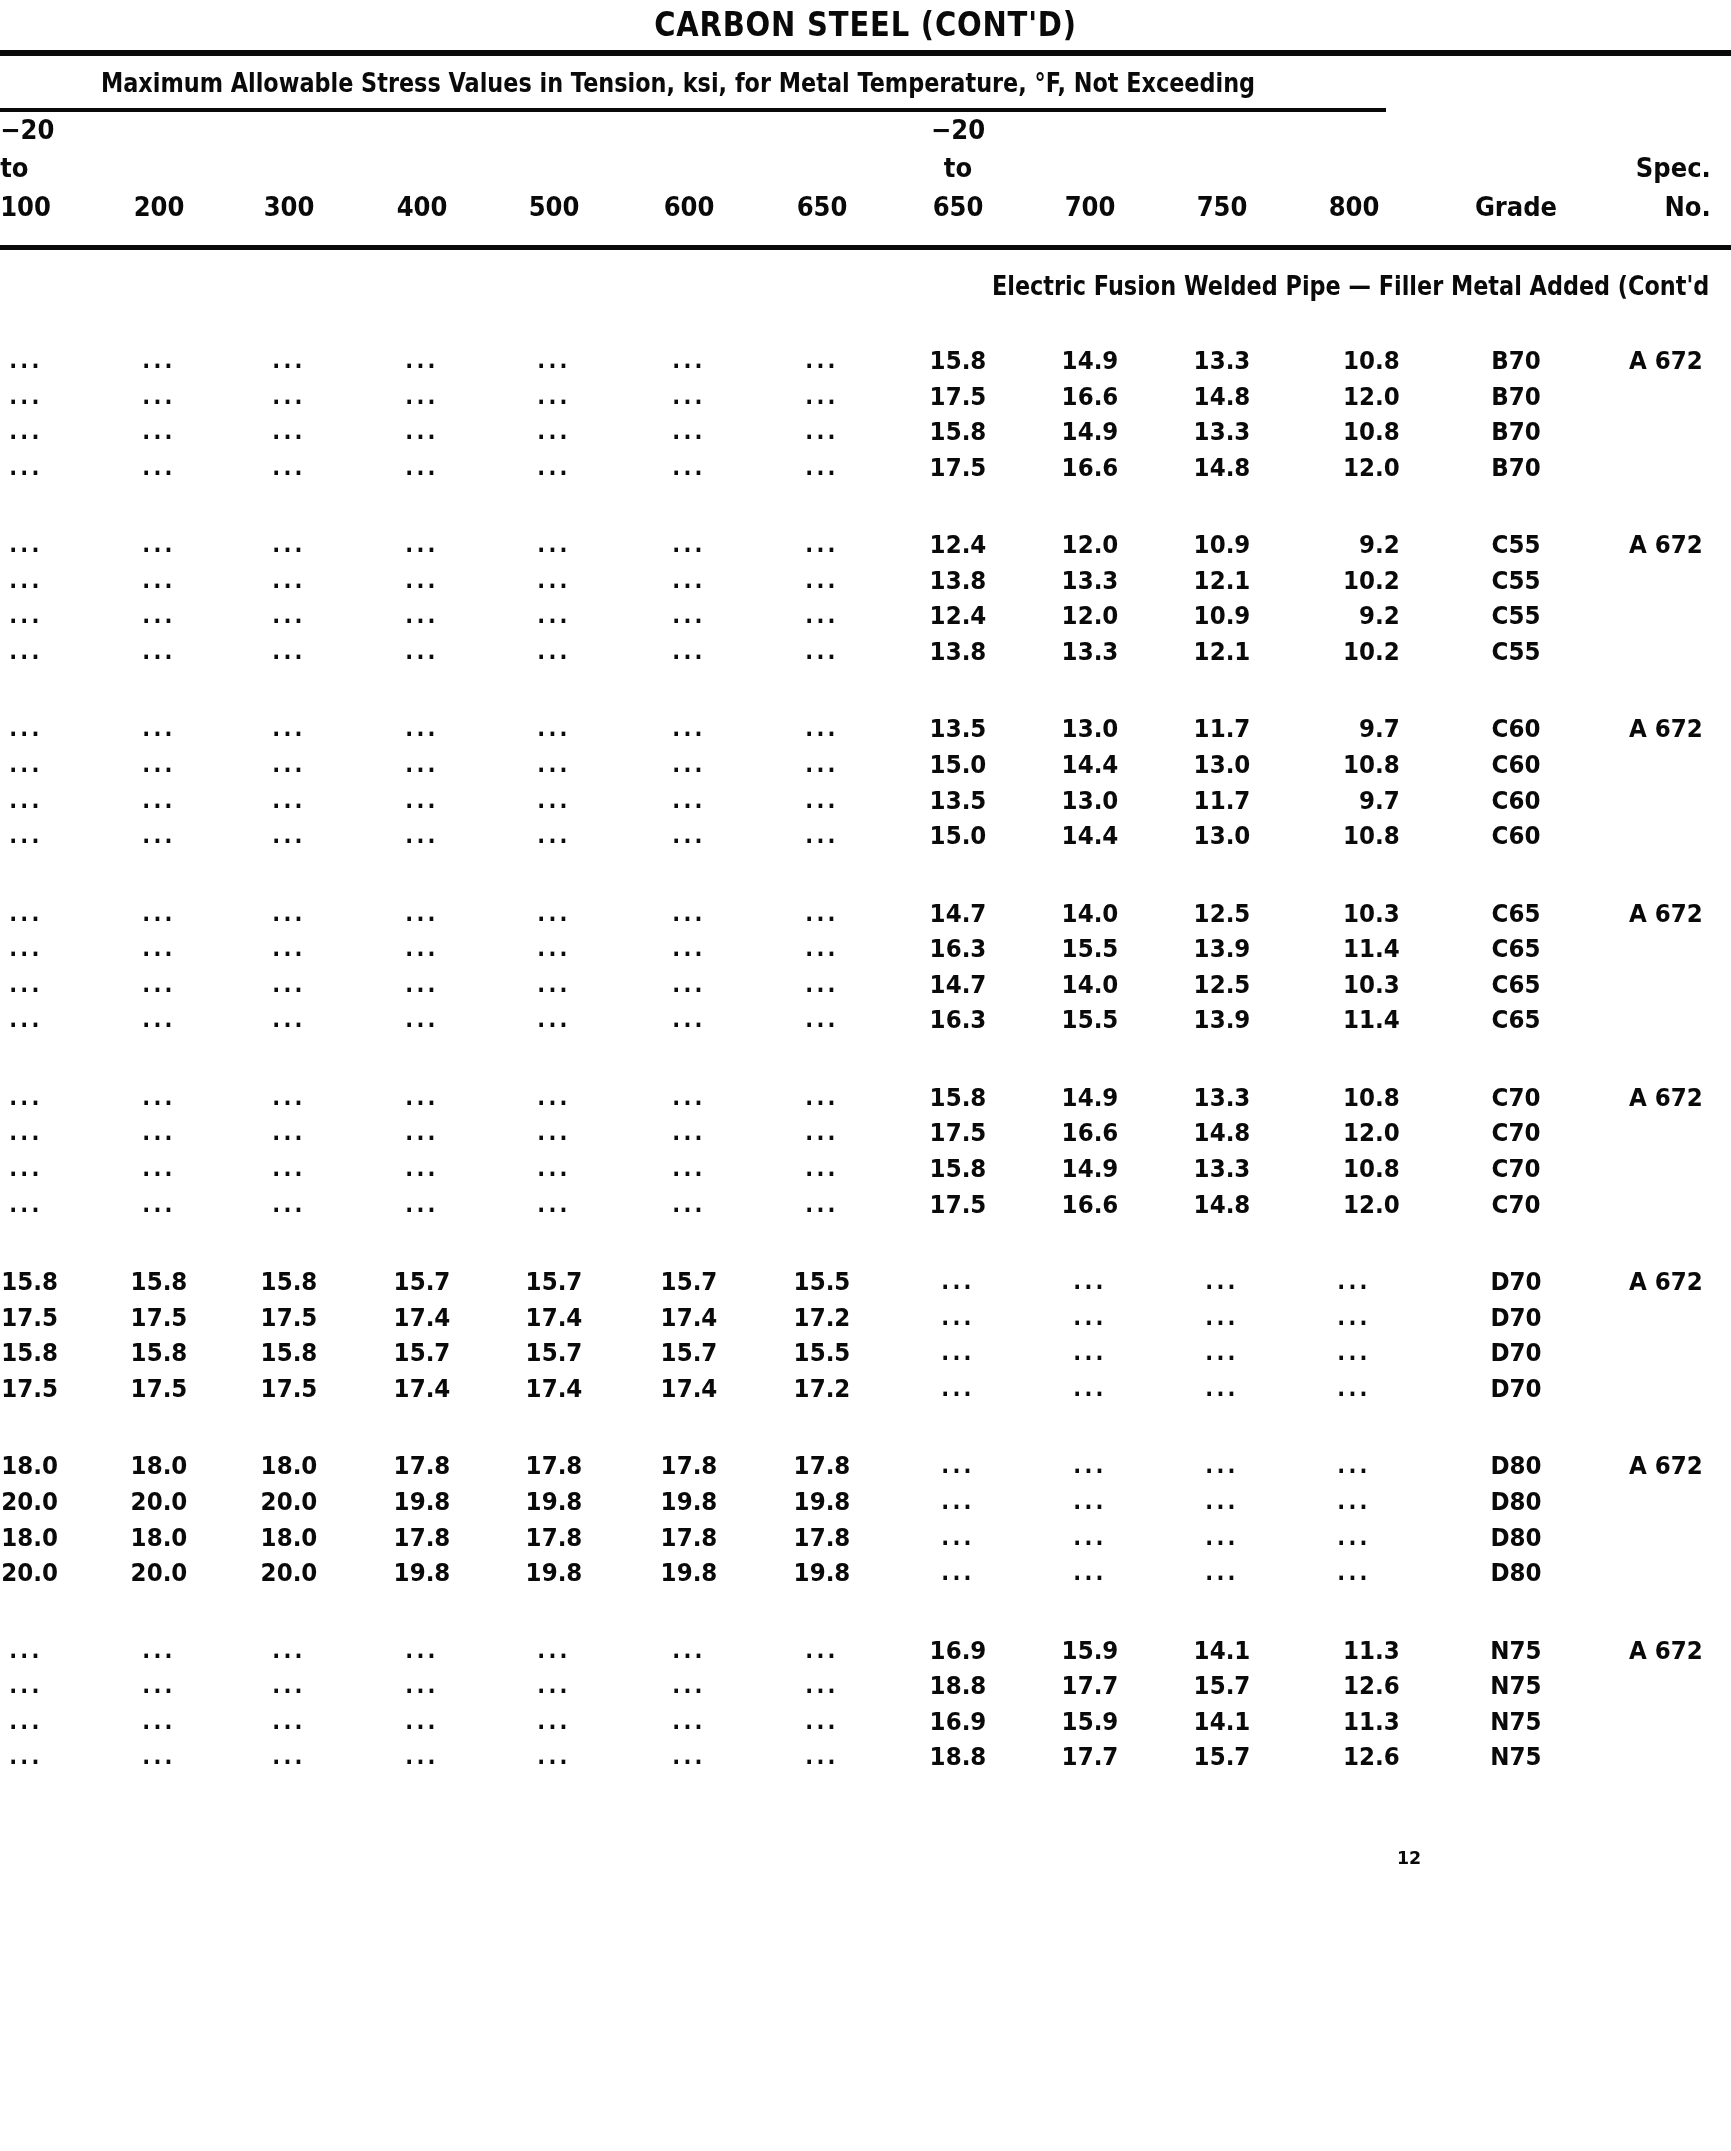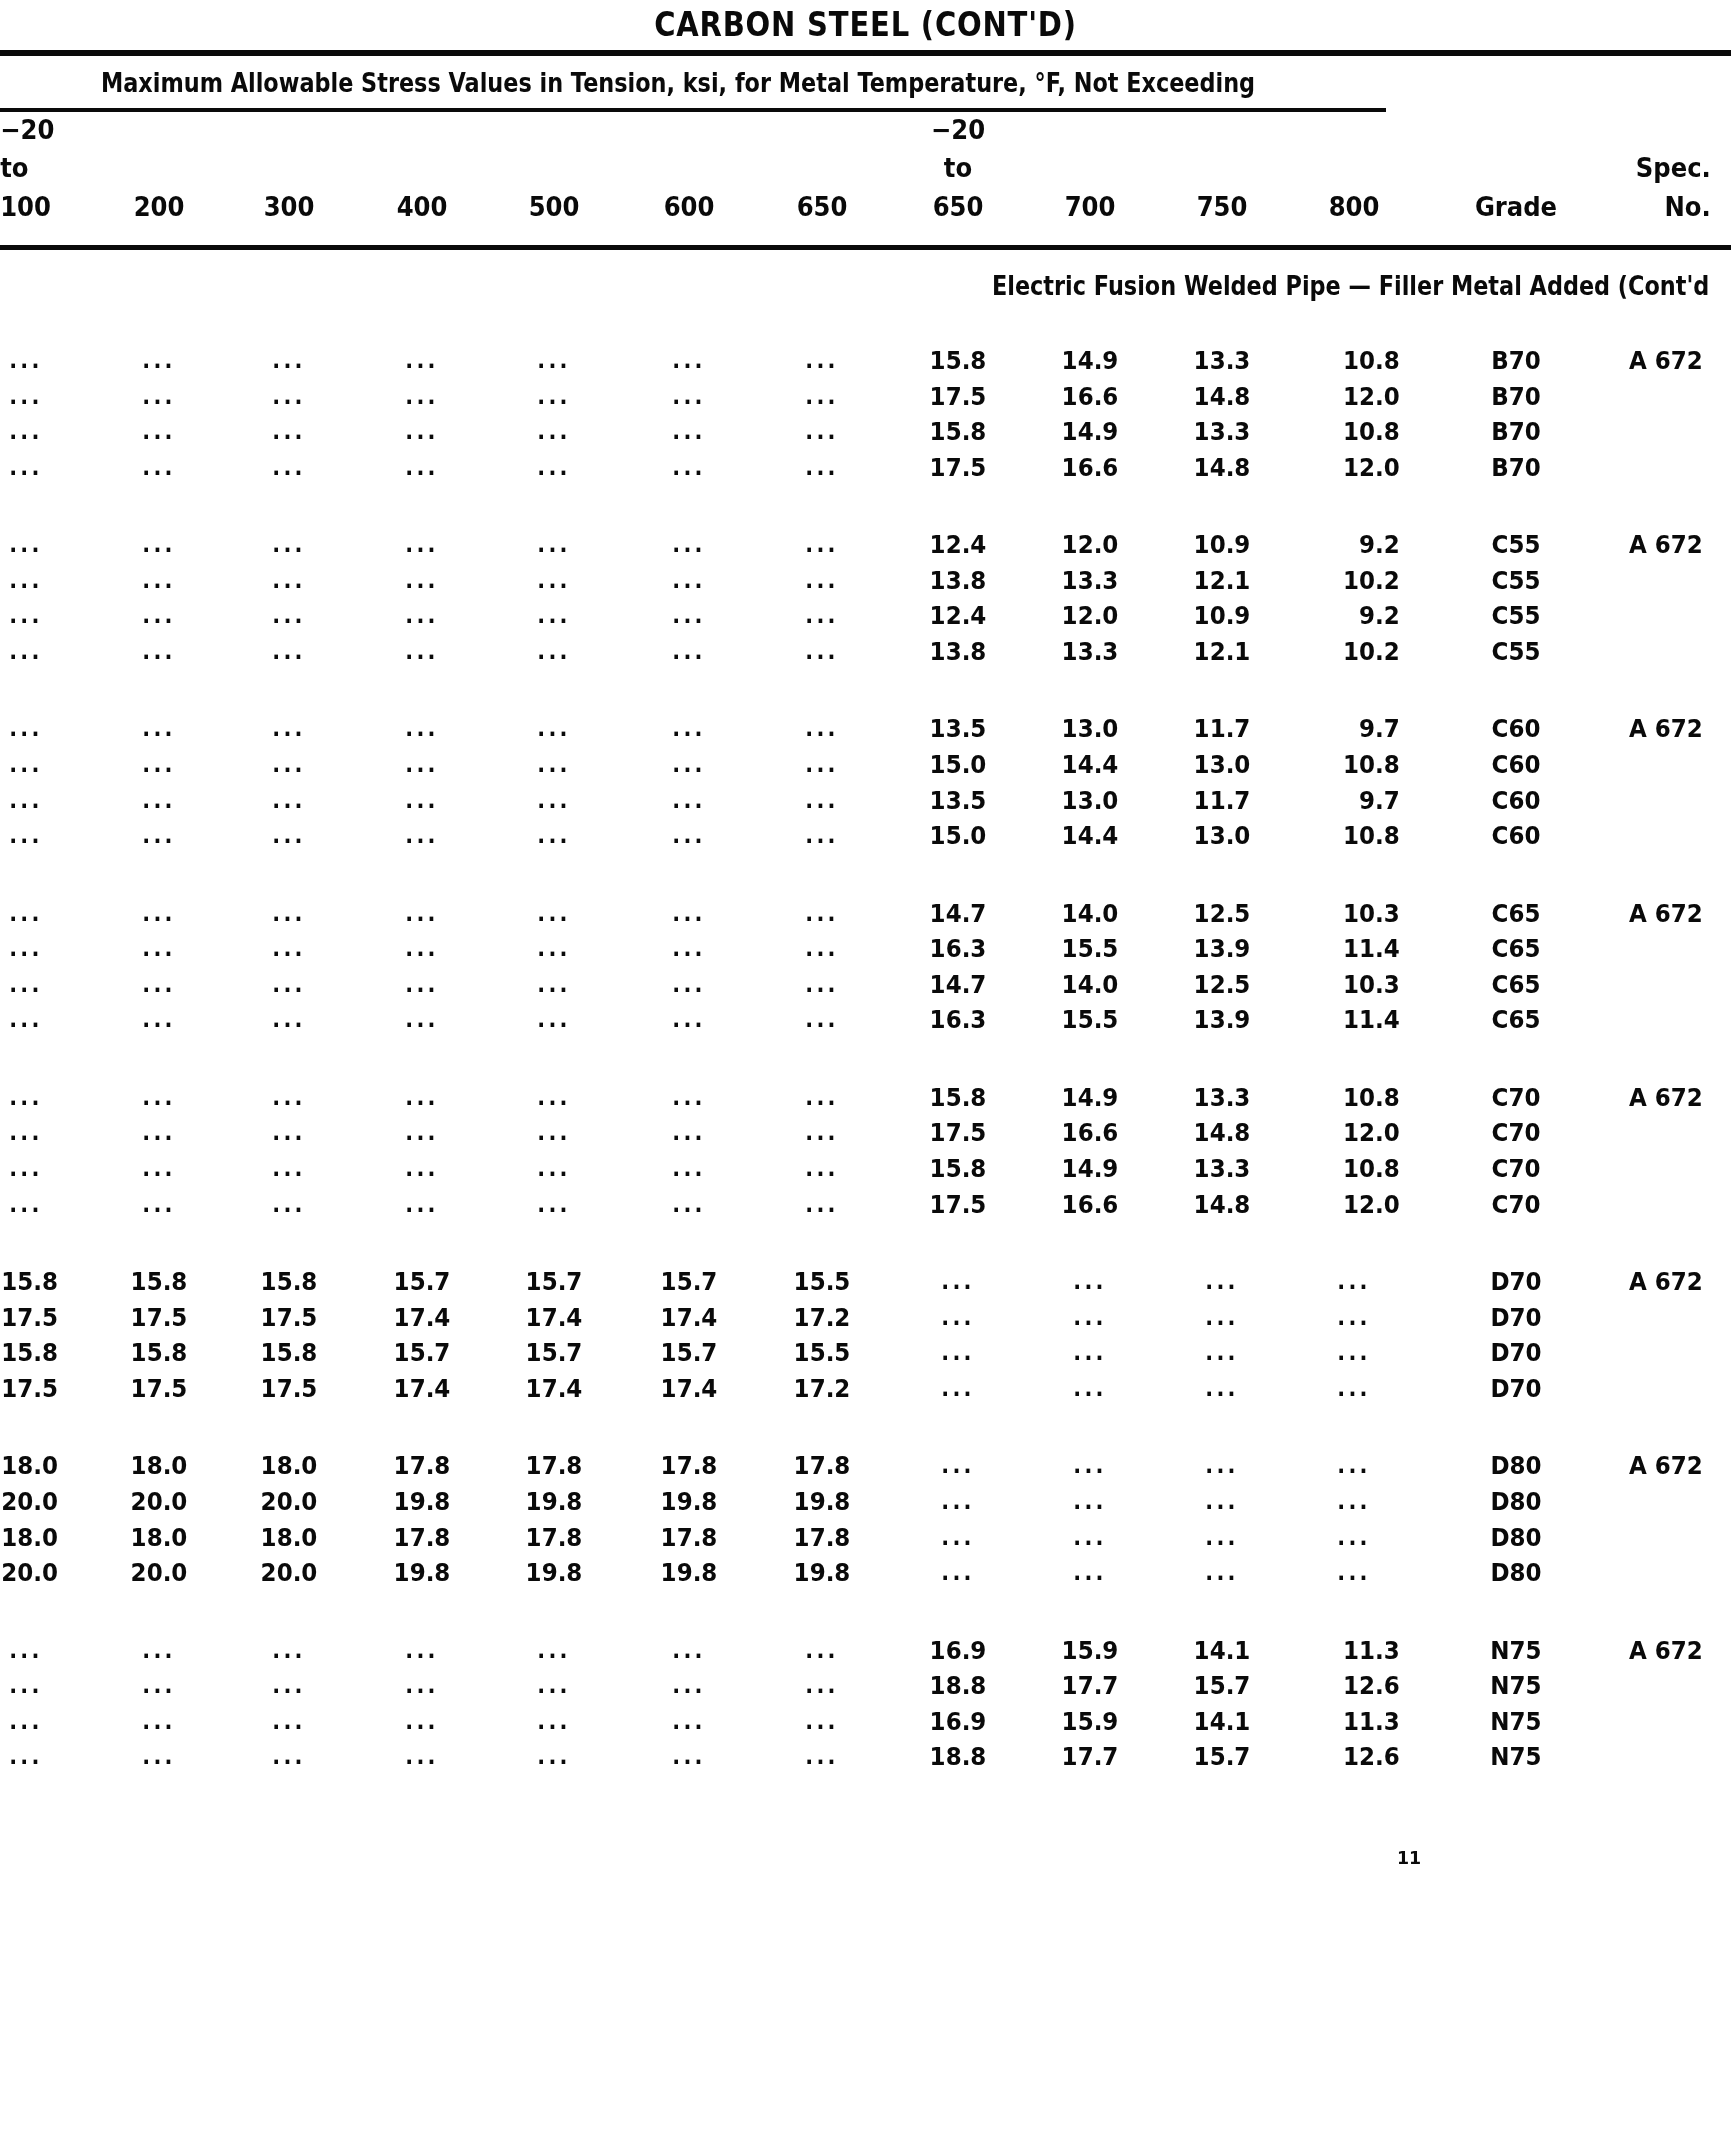--- a/index.html
+++ b/index.html
@@ -607,14 +607,14 @@
         <div class="cell dots" style="left: 770px; top: 1742px;">...</div>
         <div class="cell" style="left: 906px; top: 1742px;">18.8</div>
         <div class="cell" style="left: 1038px; top: 1742px;">17.7</div>
         <div class="cell" style="left: 1170px; top: 1742px;">15.7</div>
         <div class="cell right-al" style="left: 1300px; top: 1742px;">12.6</div>
         <div class="cell" style="left: 1464px; top: 1742px;">N75</div>
       </div>
     </div>
   </div>
 
-<div class="page-number">11</div>
+<div class="page-number">12</div>
 
 
 </body></html>

